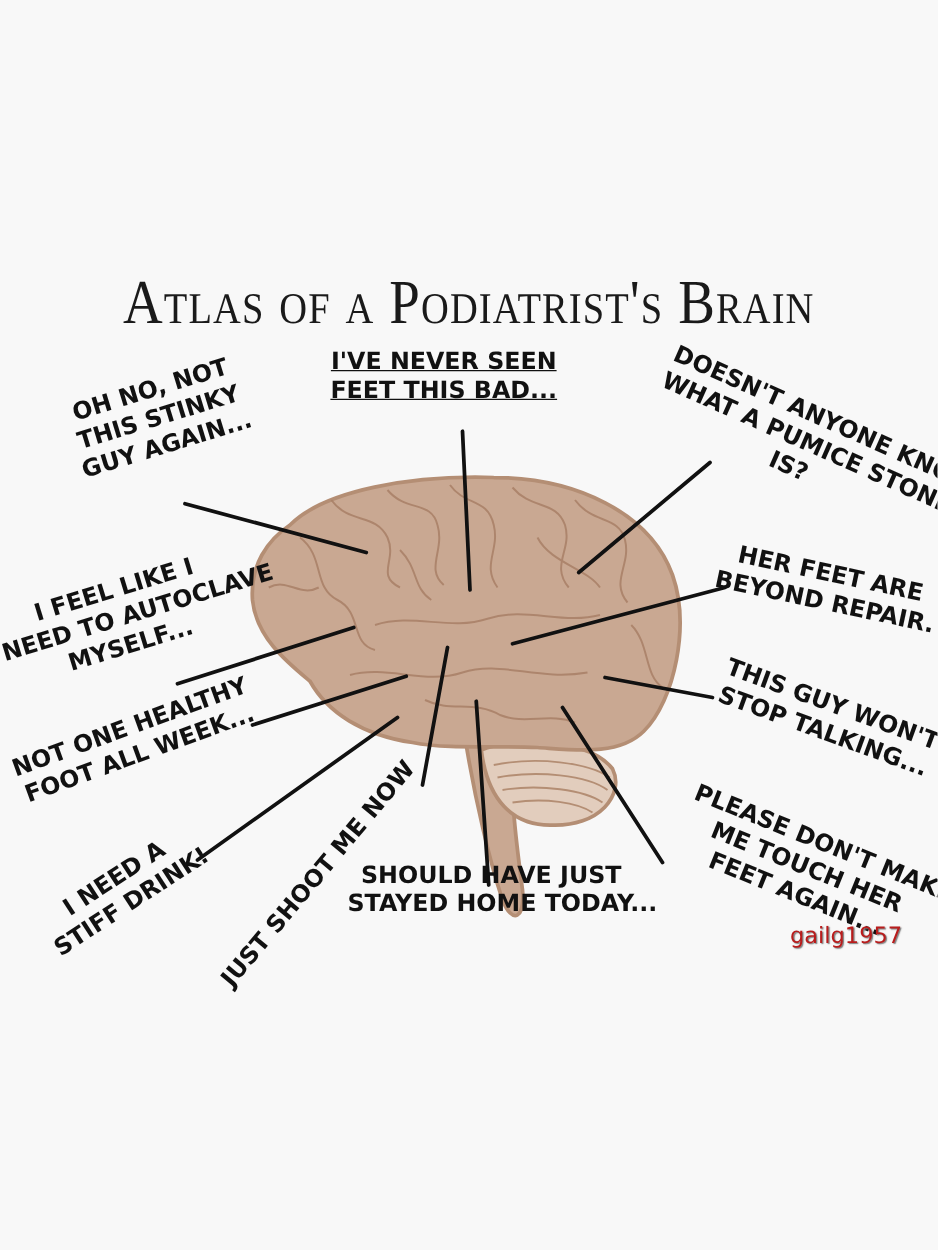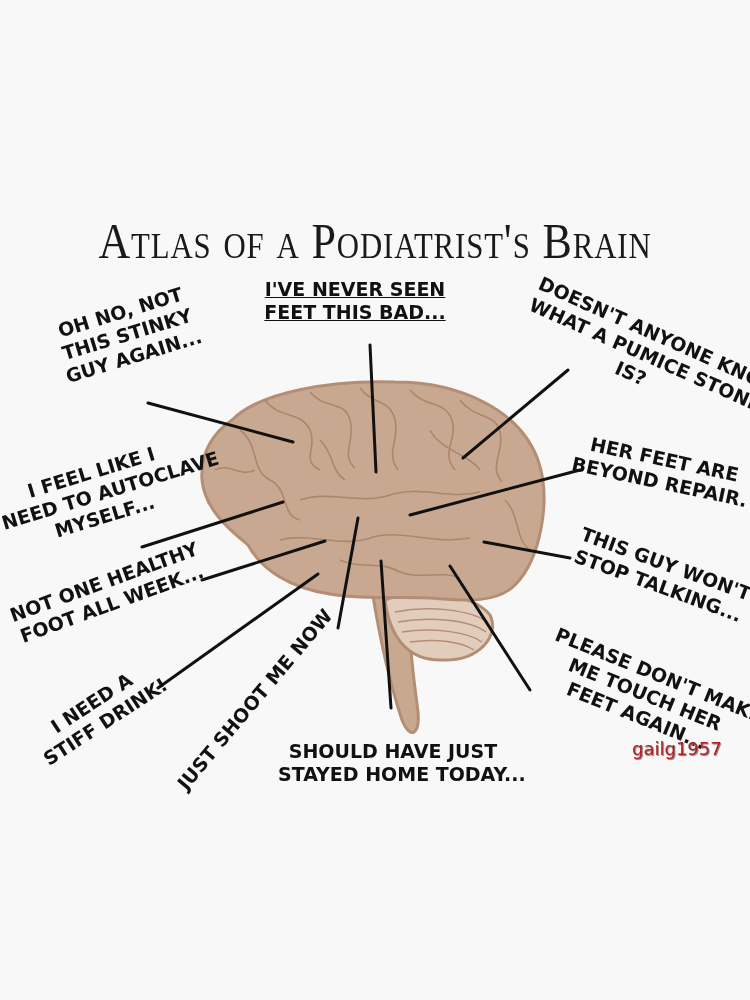--- a/index.html
+++ b/index.html
@@ -81,19 +81,19 @@
 myself...</div>
 <div class="label" style="left:572px; top:448px; width:180px; transform:rotate(12deg);">Her feet are
 beyond repair.</div>
 <div class="label" style="left:8px; top:570px; width:200px; transform:rotate(-20deg);">Not one healthy
 foot all week...</div>
 <div class="label" style="left:572px; top:552px; width:180px; transform:rotate(20deg);">This guy won't
 stop talking...</div>
 <div class="label" style="left:28px; top:690px; width:140px; transform:rotate(-33deg);">I need a
 stiff drink!</div>
 <div class="label" style="left:140px; top:688px; width:230px; transform:rotate(-50deg);">Just shoot me now</div>
-<div class="label" style="left:278px; top:740px; width:230px;">Should have just
+<div class="label" style="left:278px; top:689px; width:230px;">Should have just
 stayed home today...</div>
 <div class="label" style="left:540px; top:660px; width:210px; transform:rotate(22deg);">Please don't make
 me touch her
 feet again...</div>
 
 <div class="watermark">gailg1957</div>
 
 </body></html>

